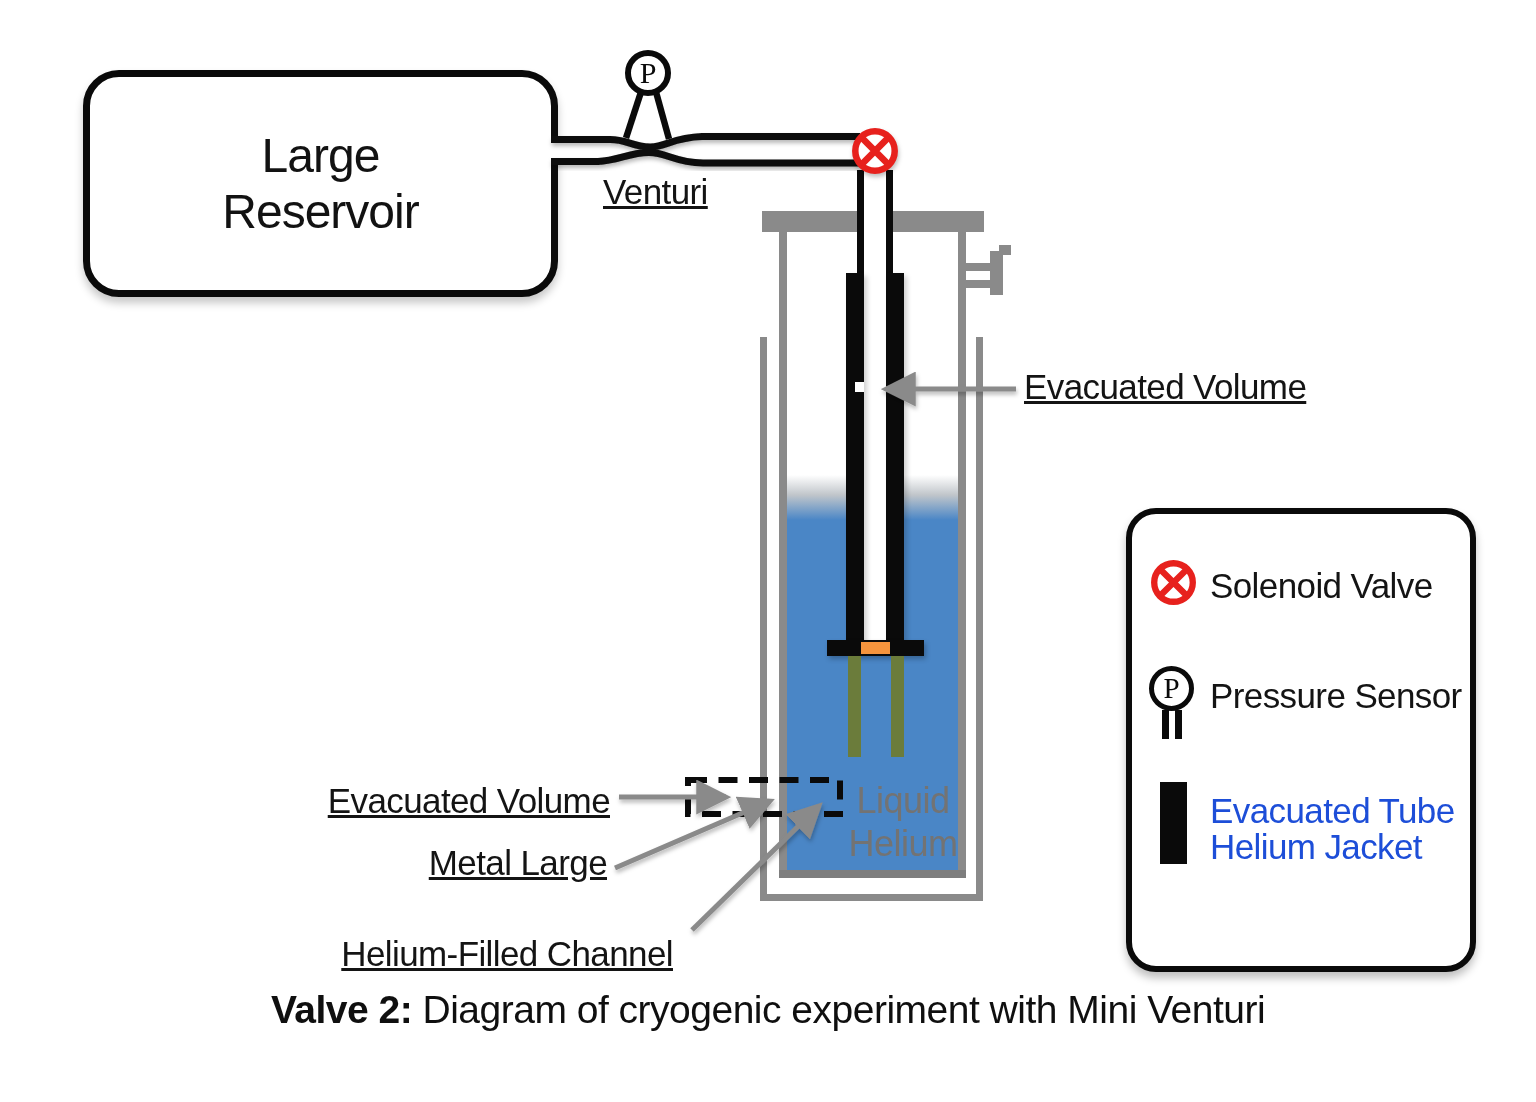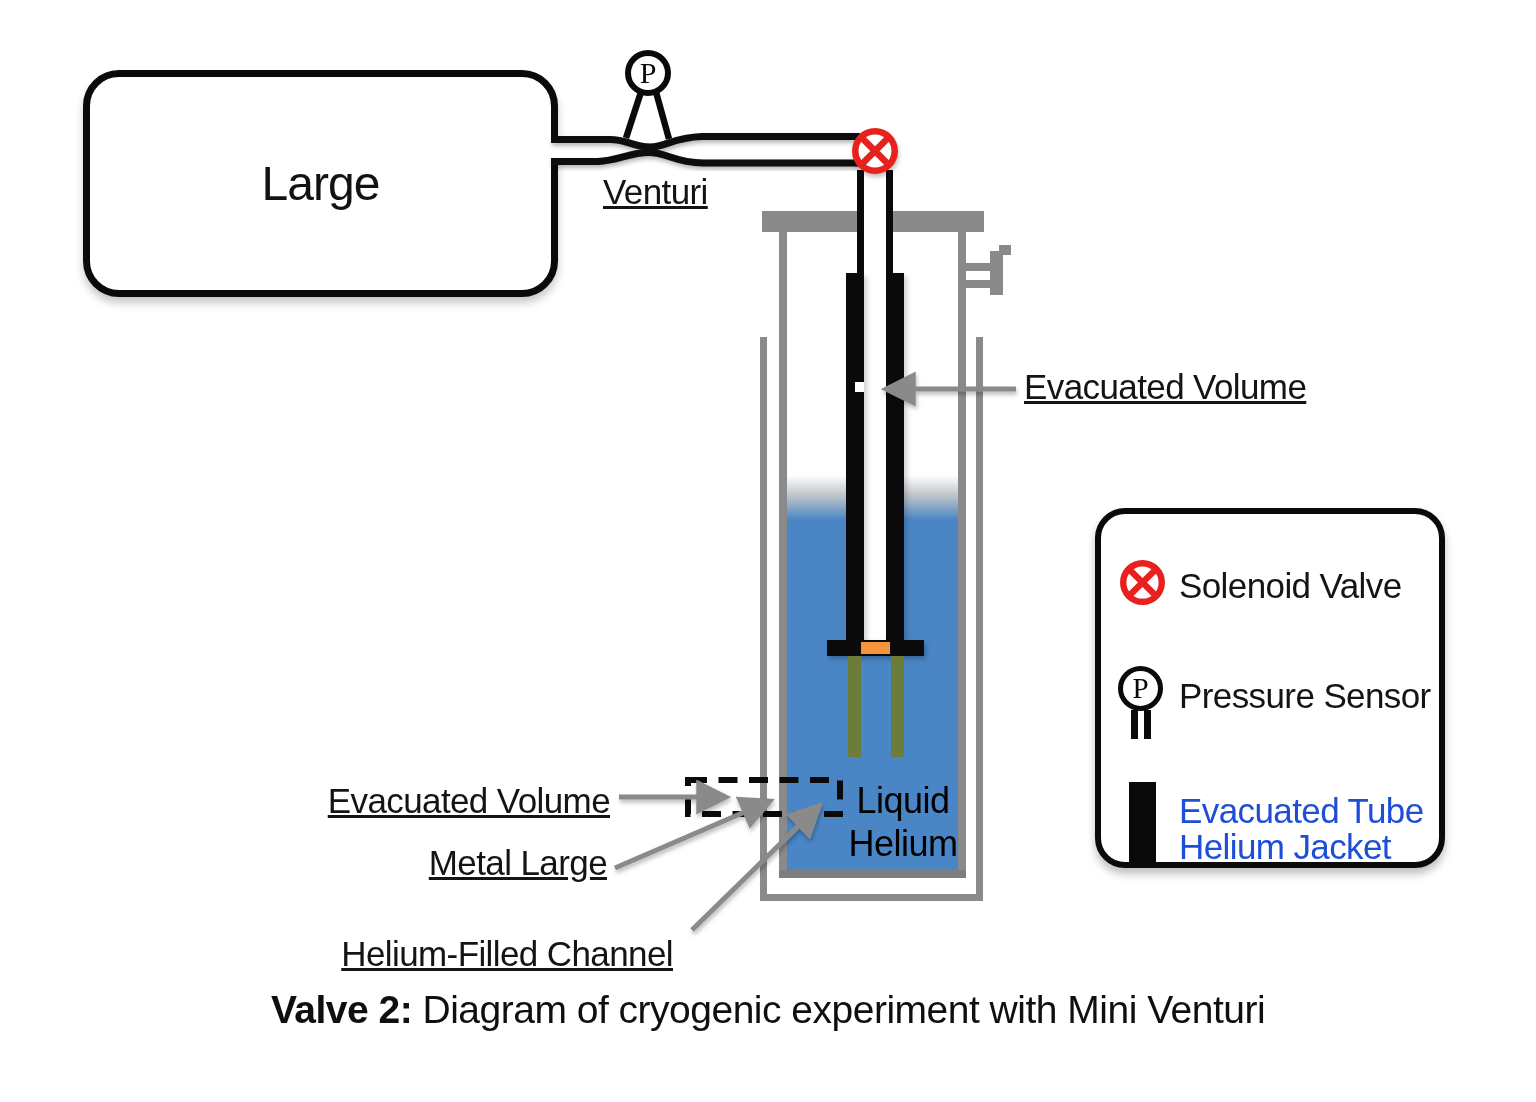--- a/index.html
+++ b/index.html
@@ -33,21 +33,21 @@
   #port-bar2{left:966px;top:280px;width:26px;height:8px;}
   #port-cap{left:990px;top:251px;width:13px;height:44px;}
   #port-nub{left:999px;top:245px;width:12px;height:10px;}
 
   
   #liquid{
     left:787px;top:475px;width:171px;height:396px;
     background:linear-gradient(180deg, rgba(130,140,150,0) 0px, rgba(130,140,150,.5) 20px, #4a86c6 45px, #4a86c6 100%);
   }
   #liquid-label{
-    left:840px;top:779px;width:126px;text-align:center;color:#000000;
+    left:840px;top:779px;width:126px;text-align:center;color:#737373;
     font-size:36px;line-height:43px;letter-spacing:-0.5px;
   }
 
   
   .blk{background:#0a0a0a;}
   #tube-interior{left:864px;top:170px;width:22px;height:470px;background:#fff;}
   #tube-wall-l{left:857px;top:170px;width:7px;height:103px;}
   #tube-wall-r{left:886px;top:170px;width:7px;height:103px;}
   #jacket-l{left:846px;top:273px;width:18px;height:369px;box-shadow:3px 3px 5px rgba(0,0,0,.18);}
   #jacket-r{left:886px;top:273px;width:18px;height:369px;box-shadow:3px 3px 5px rgba(0,0,0,.18);}
@@ -61,21 +61,21 @@
   #pressure-sensor{
     left:625px;top:50px;width:46px;height:46px;box-sizing:border-box;
     border:6px solid #0a0a0a;border-radius:50%;background:#fff;
     display:flex;align-items:center;justify-content:center;
     font-family:"Liberation Serif",serif;font-size:30px;color:#0a0a0a;
   }
   #valve{left:851px;top:127px;width:48px;height:48px;filter:drop-shadow(1px 3px 2px rgba(0,0,0,.25));}
 
   
   #legend{
-    left:1095px;top:508px;width:350px;height:360px;box-sizing:border-box;
+    left:1126px;top:508px;width:350px;height:464px;box-sizing:border-box;
     border:6px solid #0a0a0a;border-radius:30px;background:#fff;
     box-shadow:0 6px 9px rgba(0,0,0,.25);
   }
   #legend .lg-label{position:absolute;font-size:35px;letter-spacing:-0.6px;color:#141414;white-space:nowrap;}
   #lg-valve-icon{position:absolute;left:18px;top:45px;width:47px;height:47px;}
   #lg-sensor-circle{
     position:absolute;left:17px;top:152px;width:45px;height:45px;box-sizing:border-box;
     border:5px solid #0a0a0a;border-radius:50%;background:#fff;
     display:flex;align-items:center;justify-content:center;
     font-family:"Liberation Serif",serif;font-size:29px;color:#0a0a0a;
@@ -91,20 +91,21 @@
 
   #overlay{position:absolute;left:0;top:0;width:1536px;height:1102px;pointer-events:none;}
 </style>
 </head>
 <body>
 
 <div id="stage">
 
   <div id="reservoir" class="abs">
     <div>Large</div>
+    <div>Reservoir</div>
   </div>
   <div id="pipe-punch" class="abs"></div>
 
   <div id="plate" class="abs gray"></div>
   <div id="inner-wall-l" class="abs gray"></div>
   <div id="inner-wall-r" class="abs gray"></div>
   <div id="outer-wall-l" class="abs gray"></div>
   <div id="outer-wall-r" class="abs gray"></div>
   <div id="outer-bottom" class="abs gray"></div>
   <div id="port-bar1" class="abs gray"></div>

